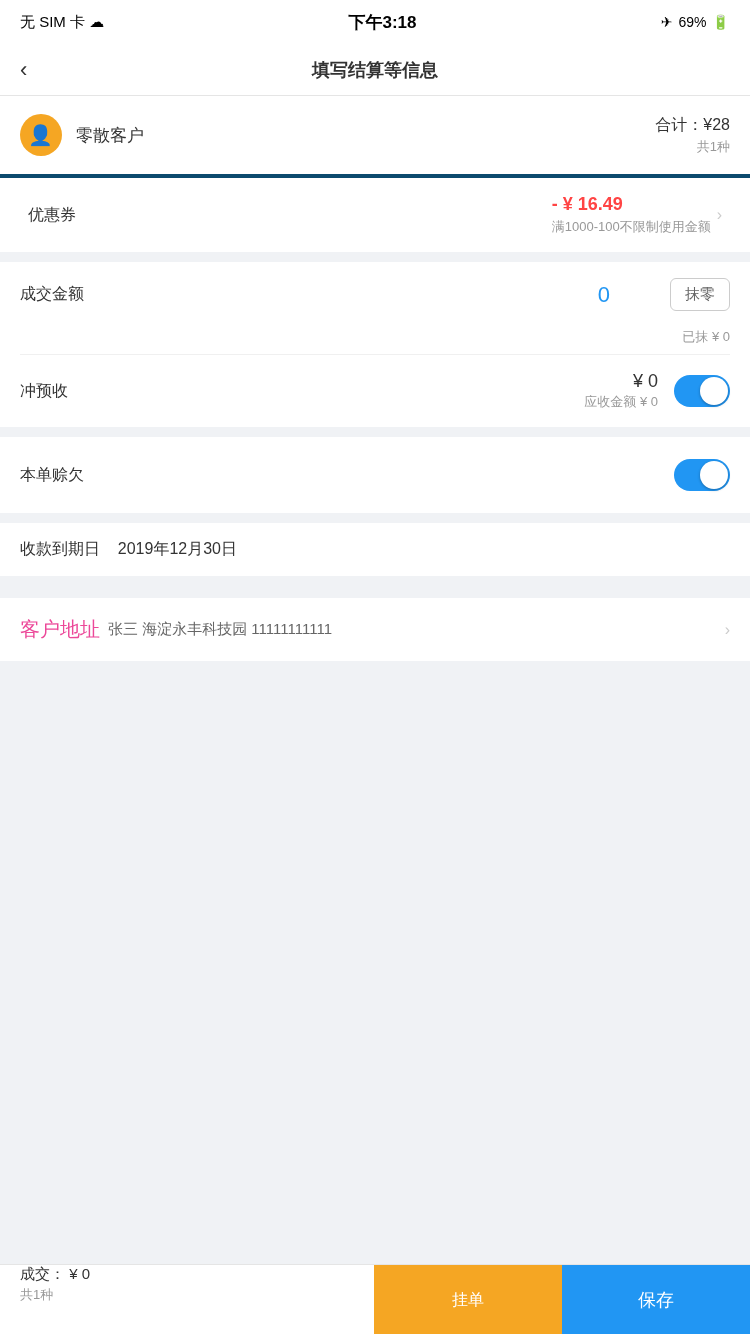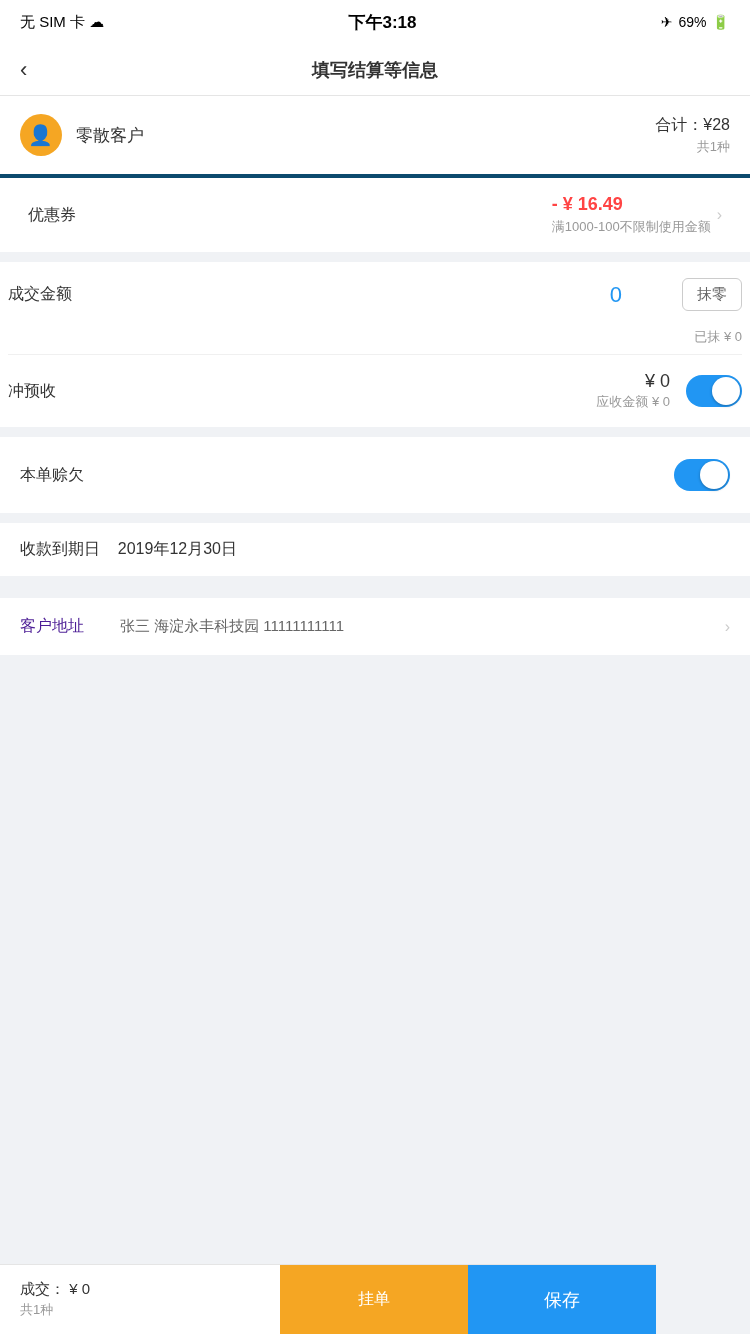--- a/index.html
+++ b/index.html
@@ -92,21 +92,21 @@
     .coupon-label { font-size: 16px; color: #333; }
     .coupon-right { display: flex; align-items: center; gap: 6px; }
     .coupon-discount { font-size: 18px; font-weight: 600; color: #ff4444; }
     .coupon-desc { font-size: 13px; color: #999; margin-top: 3px; text-align: right; }
     .coupon-chevron { font-size: 16px; color: #ccc; }
 
     
     .deal-section {
       background: #fff;
       margin-bottom: 10px;
-      padding: 0 8px;
+      padding: 0 20px;
     }
     .deal-row {
       display: flex;
       align-items: center;
       justify-content: space-between;
       padding: 16px 0;
     }
     .deal-label { font-size: 16px; color: #333; }
     .deal-right { display: flex; align-items: center; gap: 12px; }
     .deal-amount { font-size: 22px; color: #2196f3; font-weight: 500; }
@@ -203,36 +203,36 @@
     .address-section {
       background: #fff;
       margin-bottom: 10px;
     }
     .address-row {
       display: flex;
       align-items: center;
       justify-content: space-between;
       padding: 18px 20px;
     }
-    .address-label { font-size: 16px; color: #4c1d95; flex-shrink: 0; margin-right: 36px; }
+    .address-label { font-size: 20px; color: #ec4899; flex-shrink: 0; margin-right: 8px; }
     .address-value { font-size: 15px; color: #666; flex: 1; }
     .address-chevron { font-size: 16px; color: #ccc; }
 
     
     .spacer { height: 200px; background: #f0f2f5; }
 
     
     .bottom-bar {
       position: fixed;
       bottom: 0;
-      width: 656px;
+      width: 750px;
       height: 70px;
       background: #fff;
       display: flex;
-      align-items: center;
+      align-items: flex-start;
       border-top: 1px solid #e5e5e5;
     }
     .bottom-info {
       flex: 1;
       padding: 0 20px;
     }
     .bottom-deal { font-size: 15px; color: #333; }
     .bottom-count { font-size: 13px; color: #999; margin-top: 2px; }
     .btn-pending {
       width: 188px;

